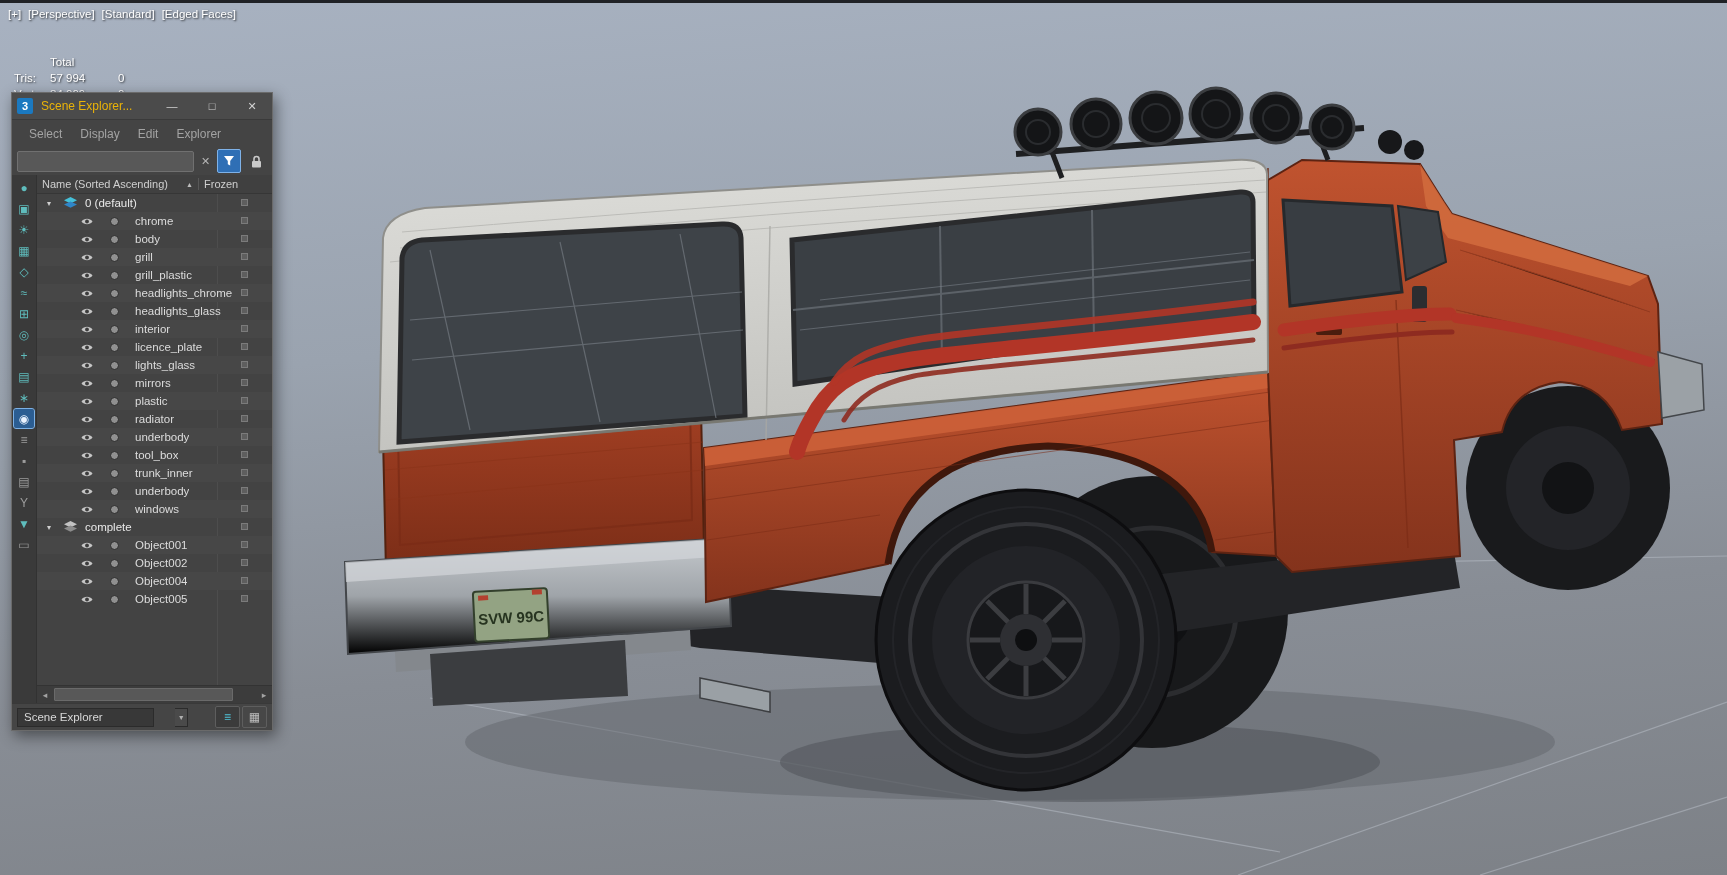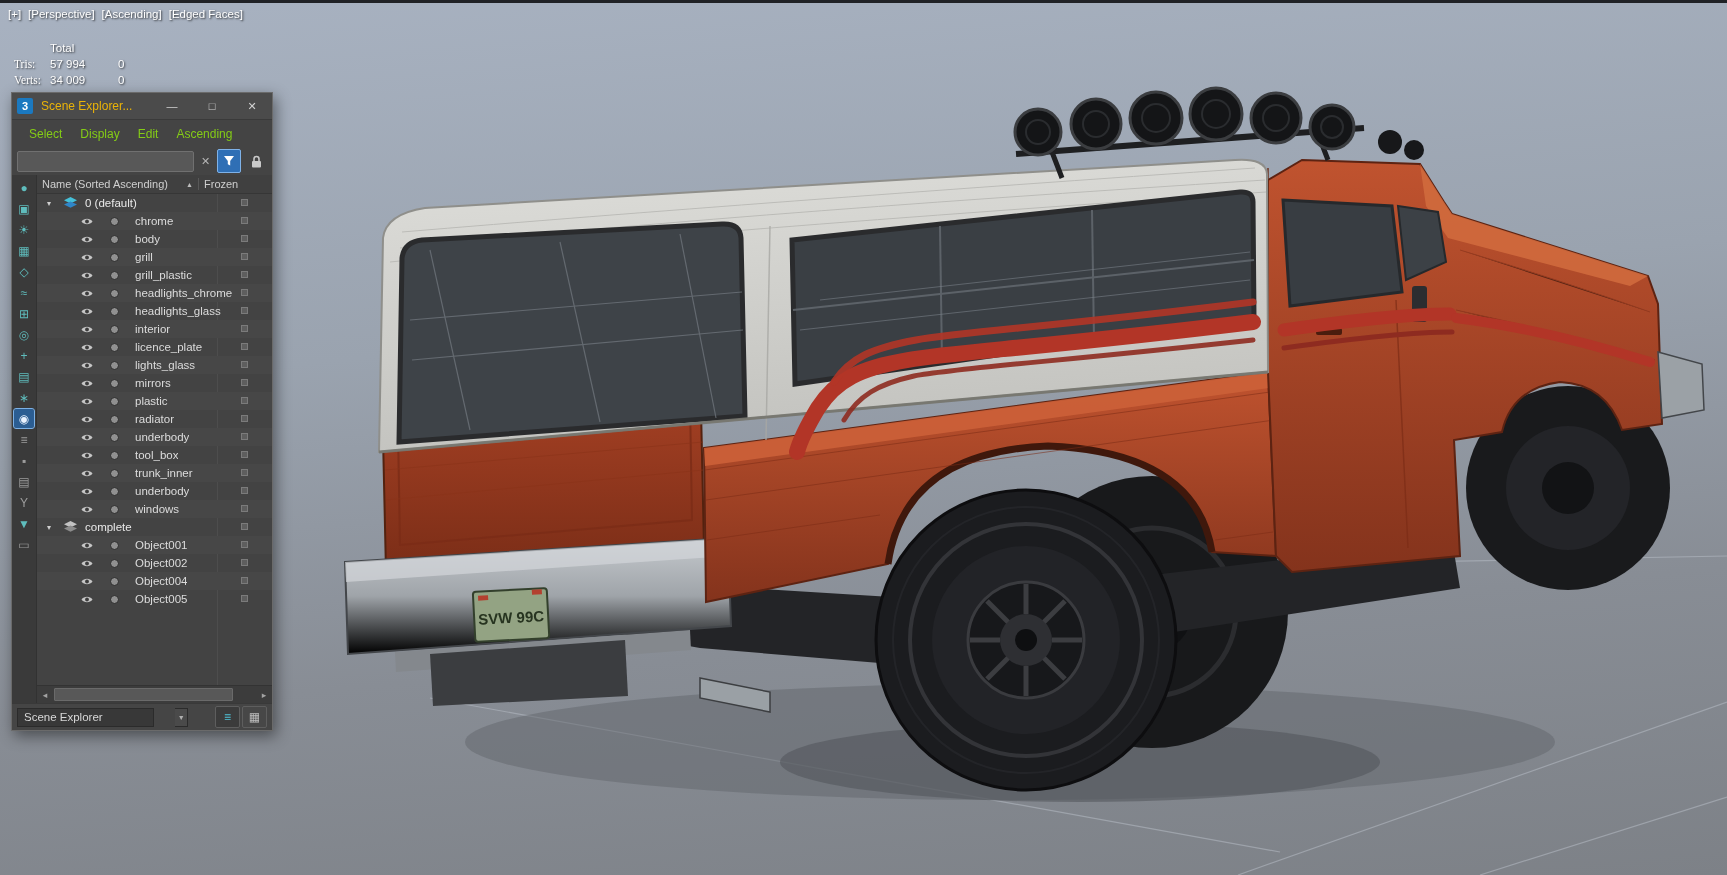--- a/index.html
+++ b/index.html
@@ -6,40 +6,40 @@
   #stage{position:relative;width:1727px;height:875px;overflow:hidden;
          font-family:"Liberation Sans",sans-serif;
          background:linear-gradient(175deg,#a8b2c1 0%,#9aa3af 38%,#888d95 70%,#7d8187 100%);}
   #stage svg.scene{position:absolute;left:0;top:0;z-index:0;}
   .top-edge{position:absolute;top:0;left:0;right:0;height:3px;background:#202226;z-index:3;}
 
   
   .vp-label{position:absolute;left:8px;top:8px;z-index:3;display:flex;gap:7px;
             color:#fff;font-size:11.5px;text-shadow:1px 1px 2px rgba(0,0,0,.75);}
   .vp-label span{cursor:default;}
-  .stats{position:absolute;left:14px;top:40px;z-index:3;color:#fff;font-size:11.5px;
+  .stats{position:absolute;left:14px;top:54px;z-index:3;color:#fff;font-size:11.5px;
          text-shadow:1px 1px 2px rgba(0,0,0,.7);line-height:16px;}
   .stats-row{display:flex;}
   .stats-spacer{width:36px;}
-  .stats-label{width:36px;font-family:Liberation Serif, serif;}
+  .stats-label{width:36px;}
   .stats-value{width:68px;}
   .stats-total{width:30px;}
 
   
   .window{position:absolute;left:11px;top:92px;width:262px;height:639px;z-index:5;
           background:#444;border:1px solid #6a6a6a;box-shadow:3px 5px 14px rgba(0,0,0,.45);
           display:flex;flex-direction:column;color:#d8d8d8;font-size:12px;box-sizing:border-box;}
   .titlebar{height:26px;background:#4b4b4b;border-bottom:1px solid #3a3a3a;display:flex;align-items:center;padding:0 5px;flex:none;}
   .app-icon{width:16px;height:16px;background:#1b79c0;color:#fff;font-size:11px;font-weight:bold;
             display:flex;align-items:center;justify-content:center;border-radius:2px;flex:none;}
   .title-text{margin-left:8px;flex:1;color:#eab308;font-size:12px;white-space:nowrap;overflow:hidden;}
   .win-buttons{display:flex;gap:14px;margin-right:2px;}
   .win-btn{width:26px;height:20px;display:flex;align-items:center;justify-content:center;color:#d2d2d2;font-size:11px;}
   .menubar{height:27px;display:flex;align-items:center;padding:0 8px;flex:none;}
-  .menu-item{padding:0 9px;height:100%;display:flex;align-items:center;color:#84cc16;font-size:12px;}
+  .menu-item{padding:0 9px;height:100%;display:flex;align-items:center;color:#a3a3a3;font-size:12px;}
   .searchrow{height:28px;display:flex;align-items:center;padding:0 5px;gap:4px;flex:none;}
   .search-input{flex:1;height:19px;background:#585858;border:1px solid #707070;border-radius:2px;
                 color:#eee;padding:0 5px;font-size:12px;min-width:0;font-family:"Liberation Sans",sans-serif;}
   .clear-btn{width:15px;text-align:center;color:#b5b5b5;font-size:11px;}
   .filter-btn{width:22px;height:22px;background:#2f6fb5;border:1px solid #7fb2e8;border-radius:2px;
               display:flex;align-items:center;justify-content:center;flex:none;}
   .lock-btn{width:22px;height:22px;display:flex;align-items:center;justify-content:center;flex:none;}
   .main{flex:1;display:flex;min-height:0;}
   .side-toolbar{width:24px;background:#3a3a3a;border-right:1px solid #323232;display:flex;
                 flex-direction:column;align-items:center;padding-top:2px;flex:none;}
@@ -270,21 +270,21 @@
         <circle cx="1414" cy="150" r="10" fill="#17181a"></circle>
       </g>
     </g>
   </svg>
 
   <div class="top-edge"></div>
 
   <div class="vp-label">
     <span>[+]</span>
     <span>[Perspective]</span>
-    <span>[Ascending]</span>
+    <span>[Standard]</span>
     <span>[Edged Faces]</span>
   </div>
 
   <div class="stats">
     <div class="stats-row">
       <span class="stats-spacer"></span>
       <span class="stats-value">Total</span>
     </div>
     <div class="stats-row">
       <span class="stats-label">Tris:</span>
@@ -305,21 +305,21 @@
       <div class="win-buttons">
           <div class="win-btn">—</div>
           <div class="win-btn">□</div>
           <div class="win-btn">✕</div>
         </div>
     </div>
     <div class="menubar">
       <div class="menu-item">Select</div>
       <div class="menu-item">Display</div>
       <div class="menu-item">Edit</div>
-      <div class="menu-item">Ascending</div>
+      <div class="menu-item">Explorer</div>
     </div>
     <div class="searchrow">
       <input class="search-input" value="" style="">
       <div class="clear-btn">✕</div>
       <div class="filter-btn">
         <svg width="12" height="12" viewBox="0 0 12 12">
           <path d="M1 1 L11 1 L7.2 6 L7.2 10.5 L4.8 9.2 L4.8 6 Z" fill="#ffffff"></path>
         </svg>
       </div>
       <div class="lock-btn">

